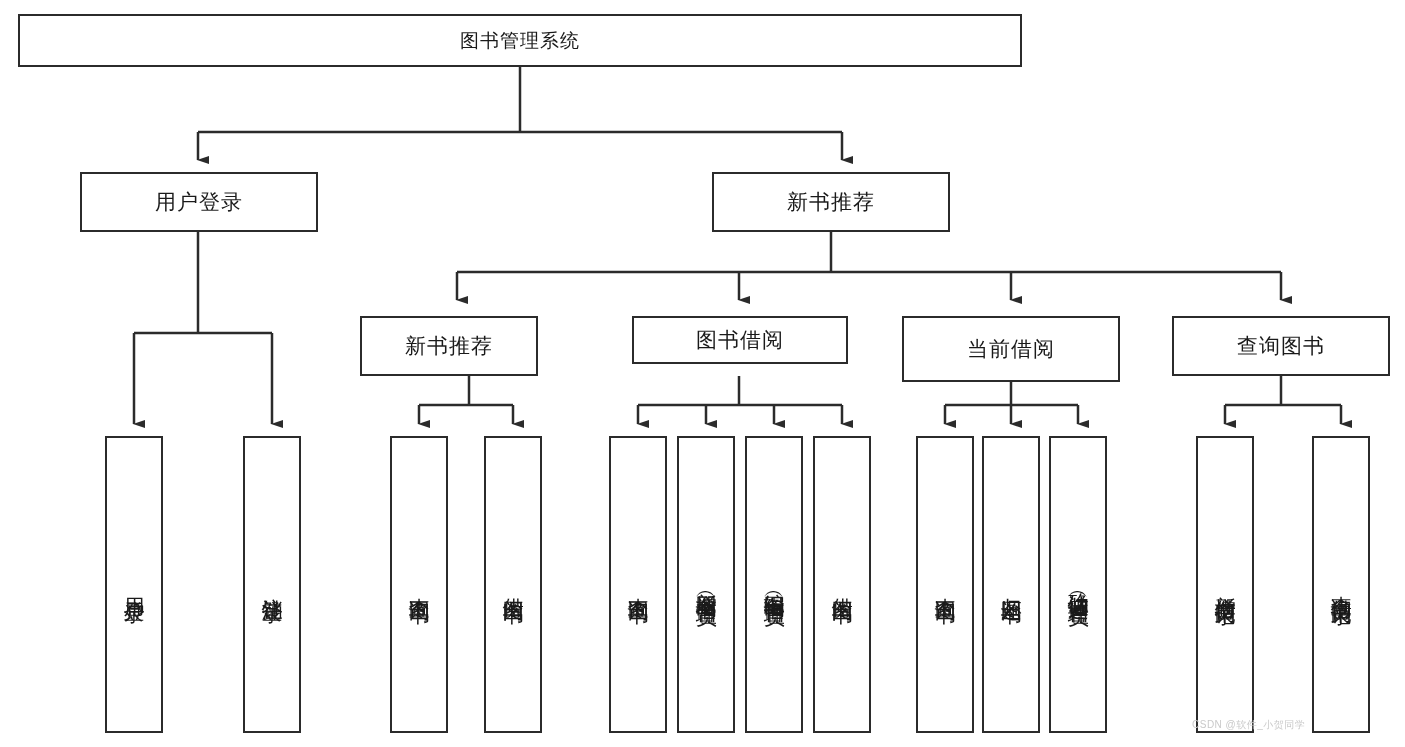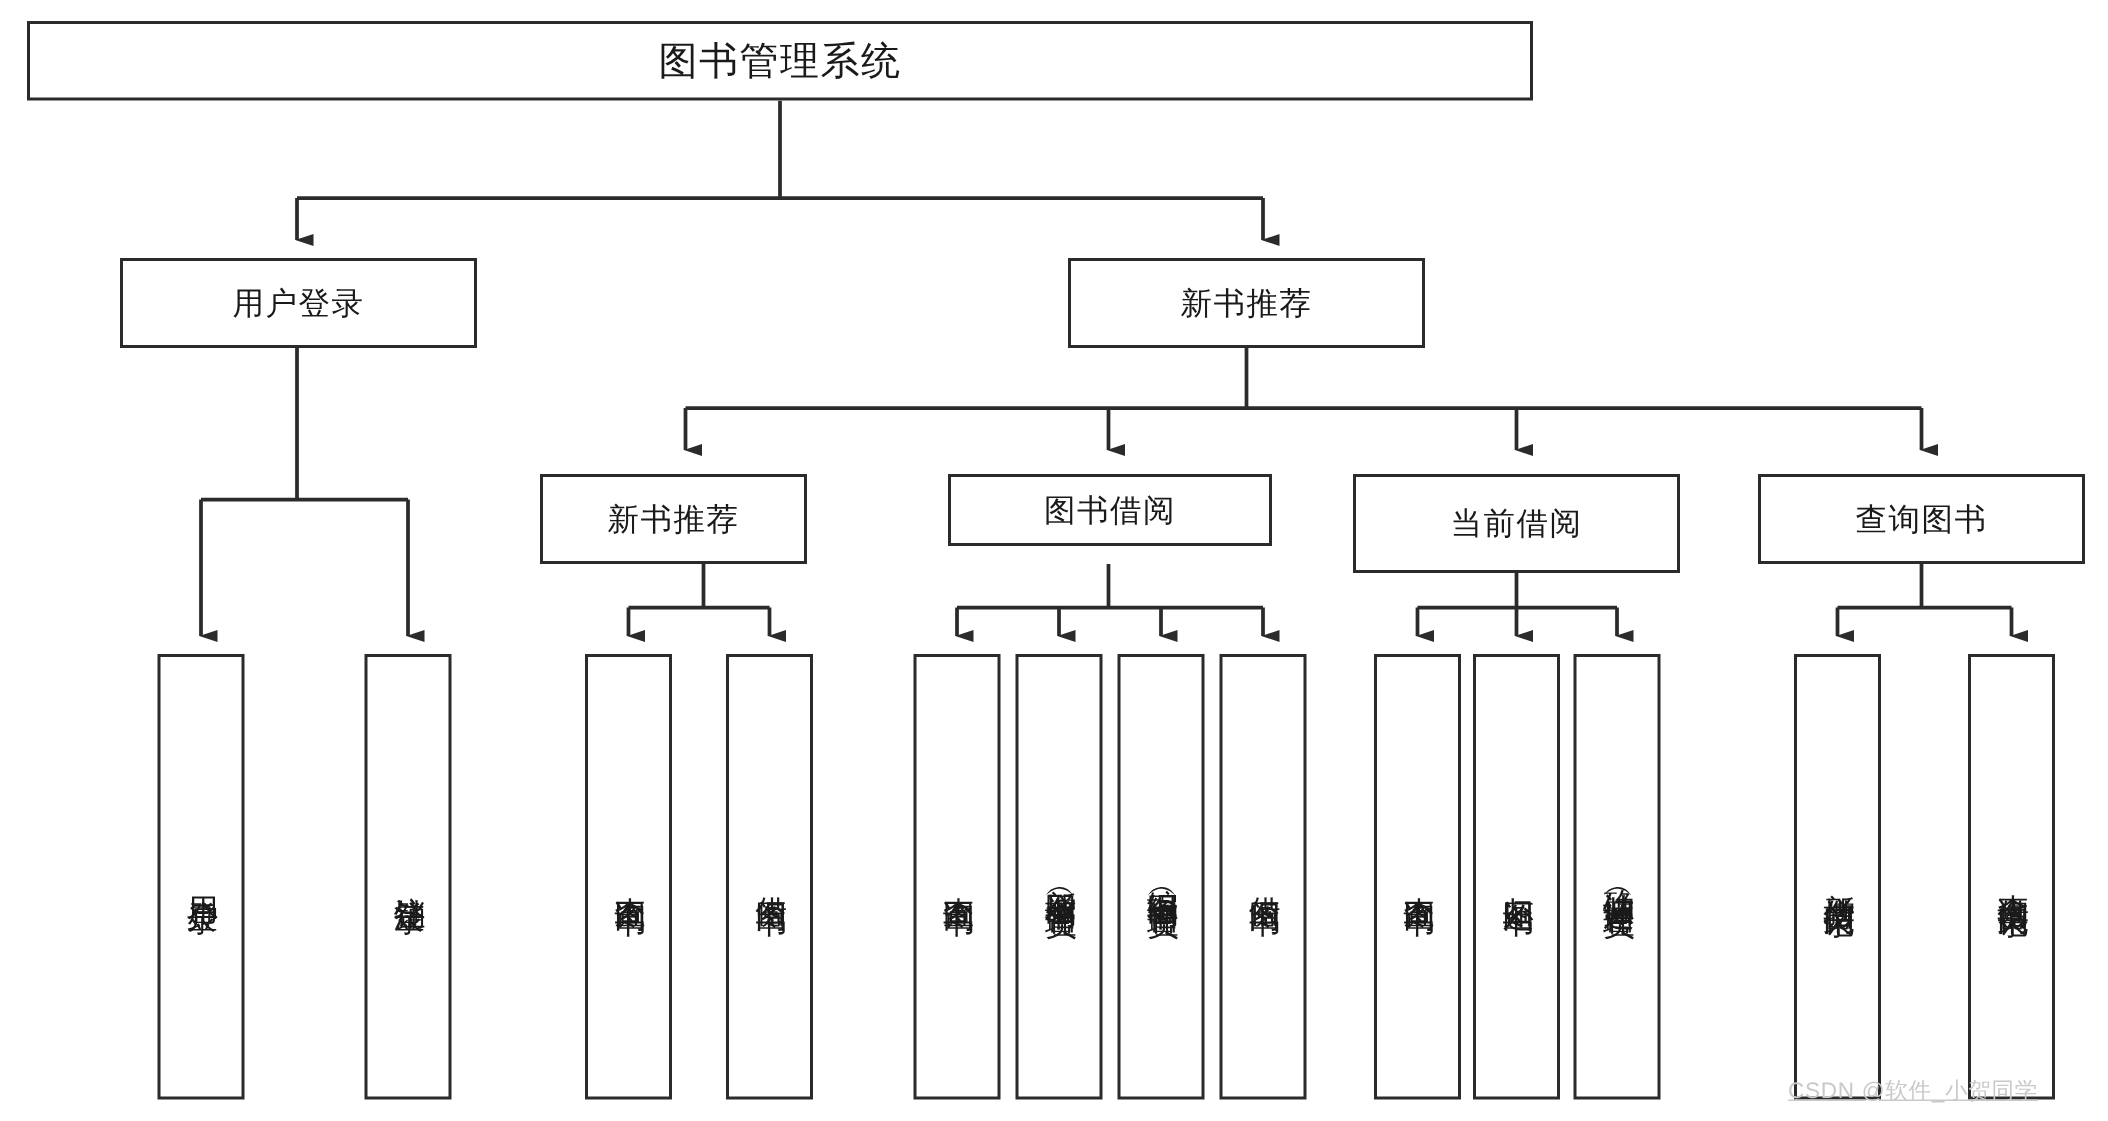--- a/index.html
+++ b/index.html
@@ -2,25 +2,25 @@
 <html><head>
 <meta charset="utf-8">
 <style>
   html,body{margin:0;padding:0;background:#ffffff;}
   body{font-family:"Liberation Sans","DejaVu Sans",sans-serif;}
   #canvas{position:relative;width:1405px;height:747px;background:#ffffff;overflow:hidden;}
   svg.wires{position:absolute;left:0;top:0;width:1405px;height:747px;}
   .node{position:absolute;box-sizing:border-box;border:2.5px solid #2b2b2b;background:#ffffff;
         display:flex;align-items:center;justify-content:center;color:#1a1a1a;}
   .node.h{font-size:21px;letter-spacing:1px;}
-  .node.root{font-size:26px;}
+  .node.root{font-size:19px;}
   .node.v{writing-mode:vertical-rl;text-orientation:upright;font-size:21px;line-height:1.25;
           letter-spacing:2px;padding:6px 0;}
   .node.v .txt{writing-mode:vertical-rl;text-orientation:upright;white-space:nowrap;}
-  .watermark{position:absolute;font-size:15px;color:#c9c9c9;white-space:nowrap;letter-spacing:.5px;text-decoration:underline;}
+  .watermark{position:absolute;font-size:10px;color:#c9c9c9;white-space:nowrap;letter-spacing:.5px;}
 </style>
 </head>
 <body>
 
 <div id="canvas">
 
   <svg class="wires" viewBox="0 0 1405 747" xmlns="http://www.w3.org/2000/svg">
     <defs>
       <marker id="arw" markerWidth="10" markerHeight="12" refX="4" refY="11" orient="auto" markerUnits="userSpaceOnUse">
         <path d="M0,0 L8,0 L4,12 Z" fill="#2b2b2b"></path>

